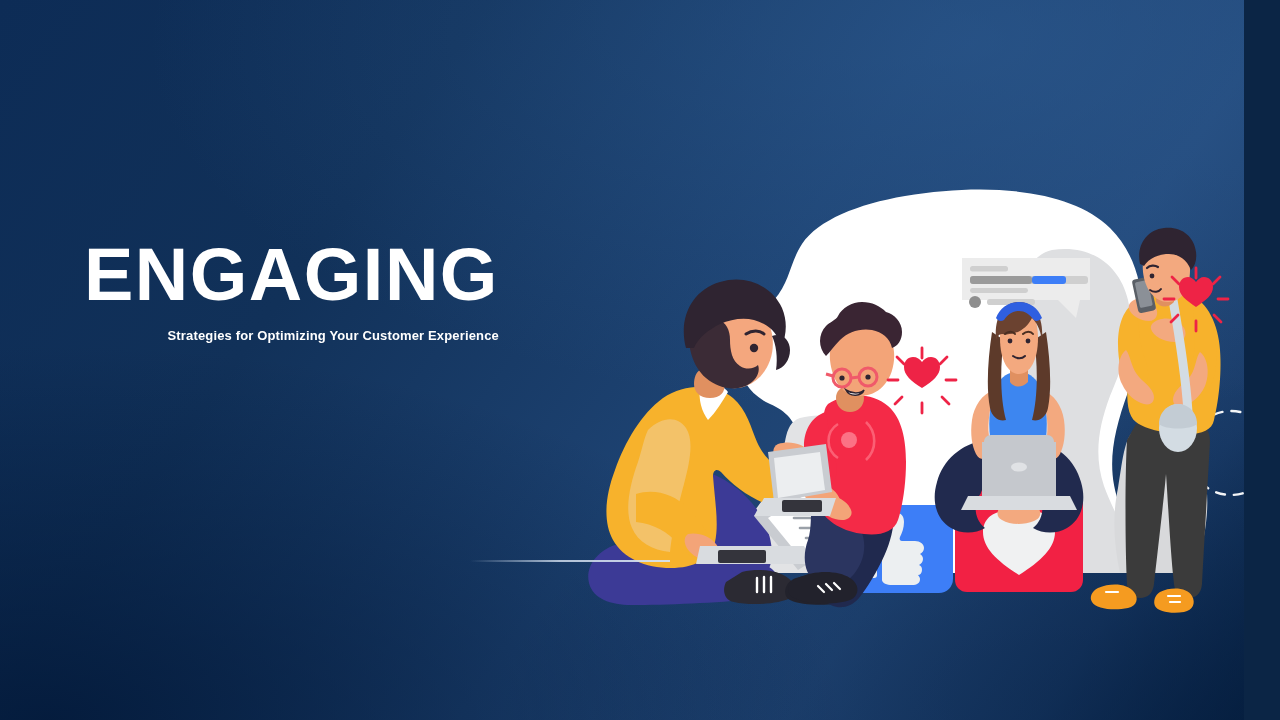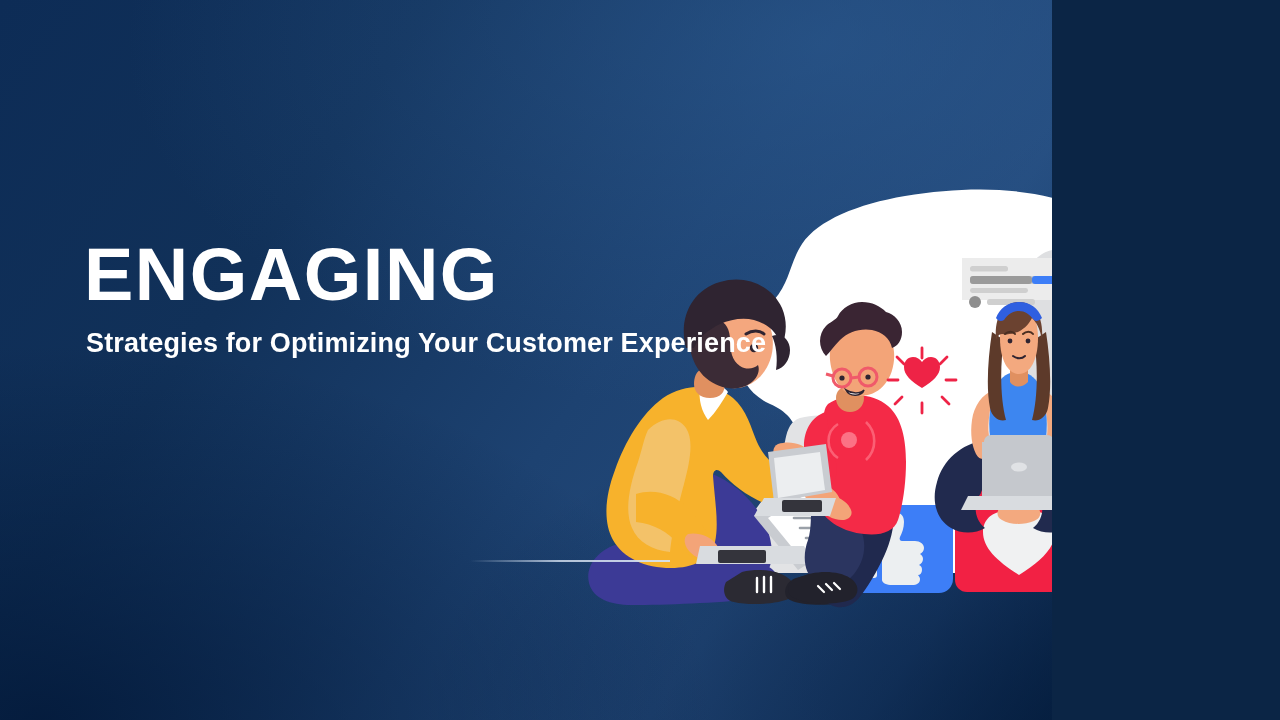--- a/index.html
+++ b/index.html
@@ -3,24 +3,25 @@
 <meta charset="utf-8">
 <title>Engaging Millennials</title>
 <style>
   html,body{margin:0;padding:0;background:#0b2545;}
   body{
     font-family:"Liberation Sans", sans-serif;
     -webkit-font-smoothing:antialiased;
   }
   #slide{
     position:relative;
-    width:1052px;height:720px;
+    width:1244px;height:720px;
     overflow:hidden;
     background:
       linear-gradient(125deg,#0d2c56 0%,#113159 28%,#1d4271 55%,#23497a 74%,#1a3c69 88%,#0a2547 100%);
+    text-align: right;
   }
   
   #slide:before{
     content:"";position:absolute;inset:0;
     background:
       radial-gradient(120% 95% at 78% 6%, rgba(46,93,148,0.55) 0%, rgba(46,93,148,0.0) 55%),
       radial-gradient(110% 90% at 4% 100%, rgba(2,24,56,0.85) 0%, rgba(2,24,56,0.0) 58%),
       radial-gradient(100% 80% at 100% 100%, rgba(3,27,60,0.6) 0%, rgba(3,27,60,0) 60%);
     pointer-events:none;z-index:1;
   }
@@ -34,24 +35,24 @@
     font-size:74px;
     line-height:0.94;
     font-weight:700;
     letter-spacing:1.5px;
     margin:0;
     white-space:pre;
   }
   .title .l2{display:block;}
   .subtitle{
     color:#ffffff;
-    font-size:27px;
+    font-size:13px;
     font-weight:700;
     letter-spacing:0.15px;
-    margin:18px 0 0 2px;
+    margin:18px 0 0 8px;
   }
 
   
   .ground-line{
     position:absolute;left:470px;top:560px;width:200px;height:2px;z-index:11;
     background:linear-gradient(90deg, rgba(190,205,225,0) 0%, rgba(205,218,235,0.85) 45%, rgba(215,226,240,0.95) 100%);
   }
 
   
   .illus{position:absolute;left:0;top:0;width:1280px;height:720px;z-index:10;}

